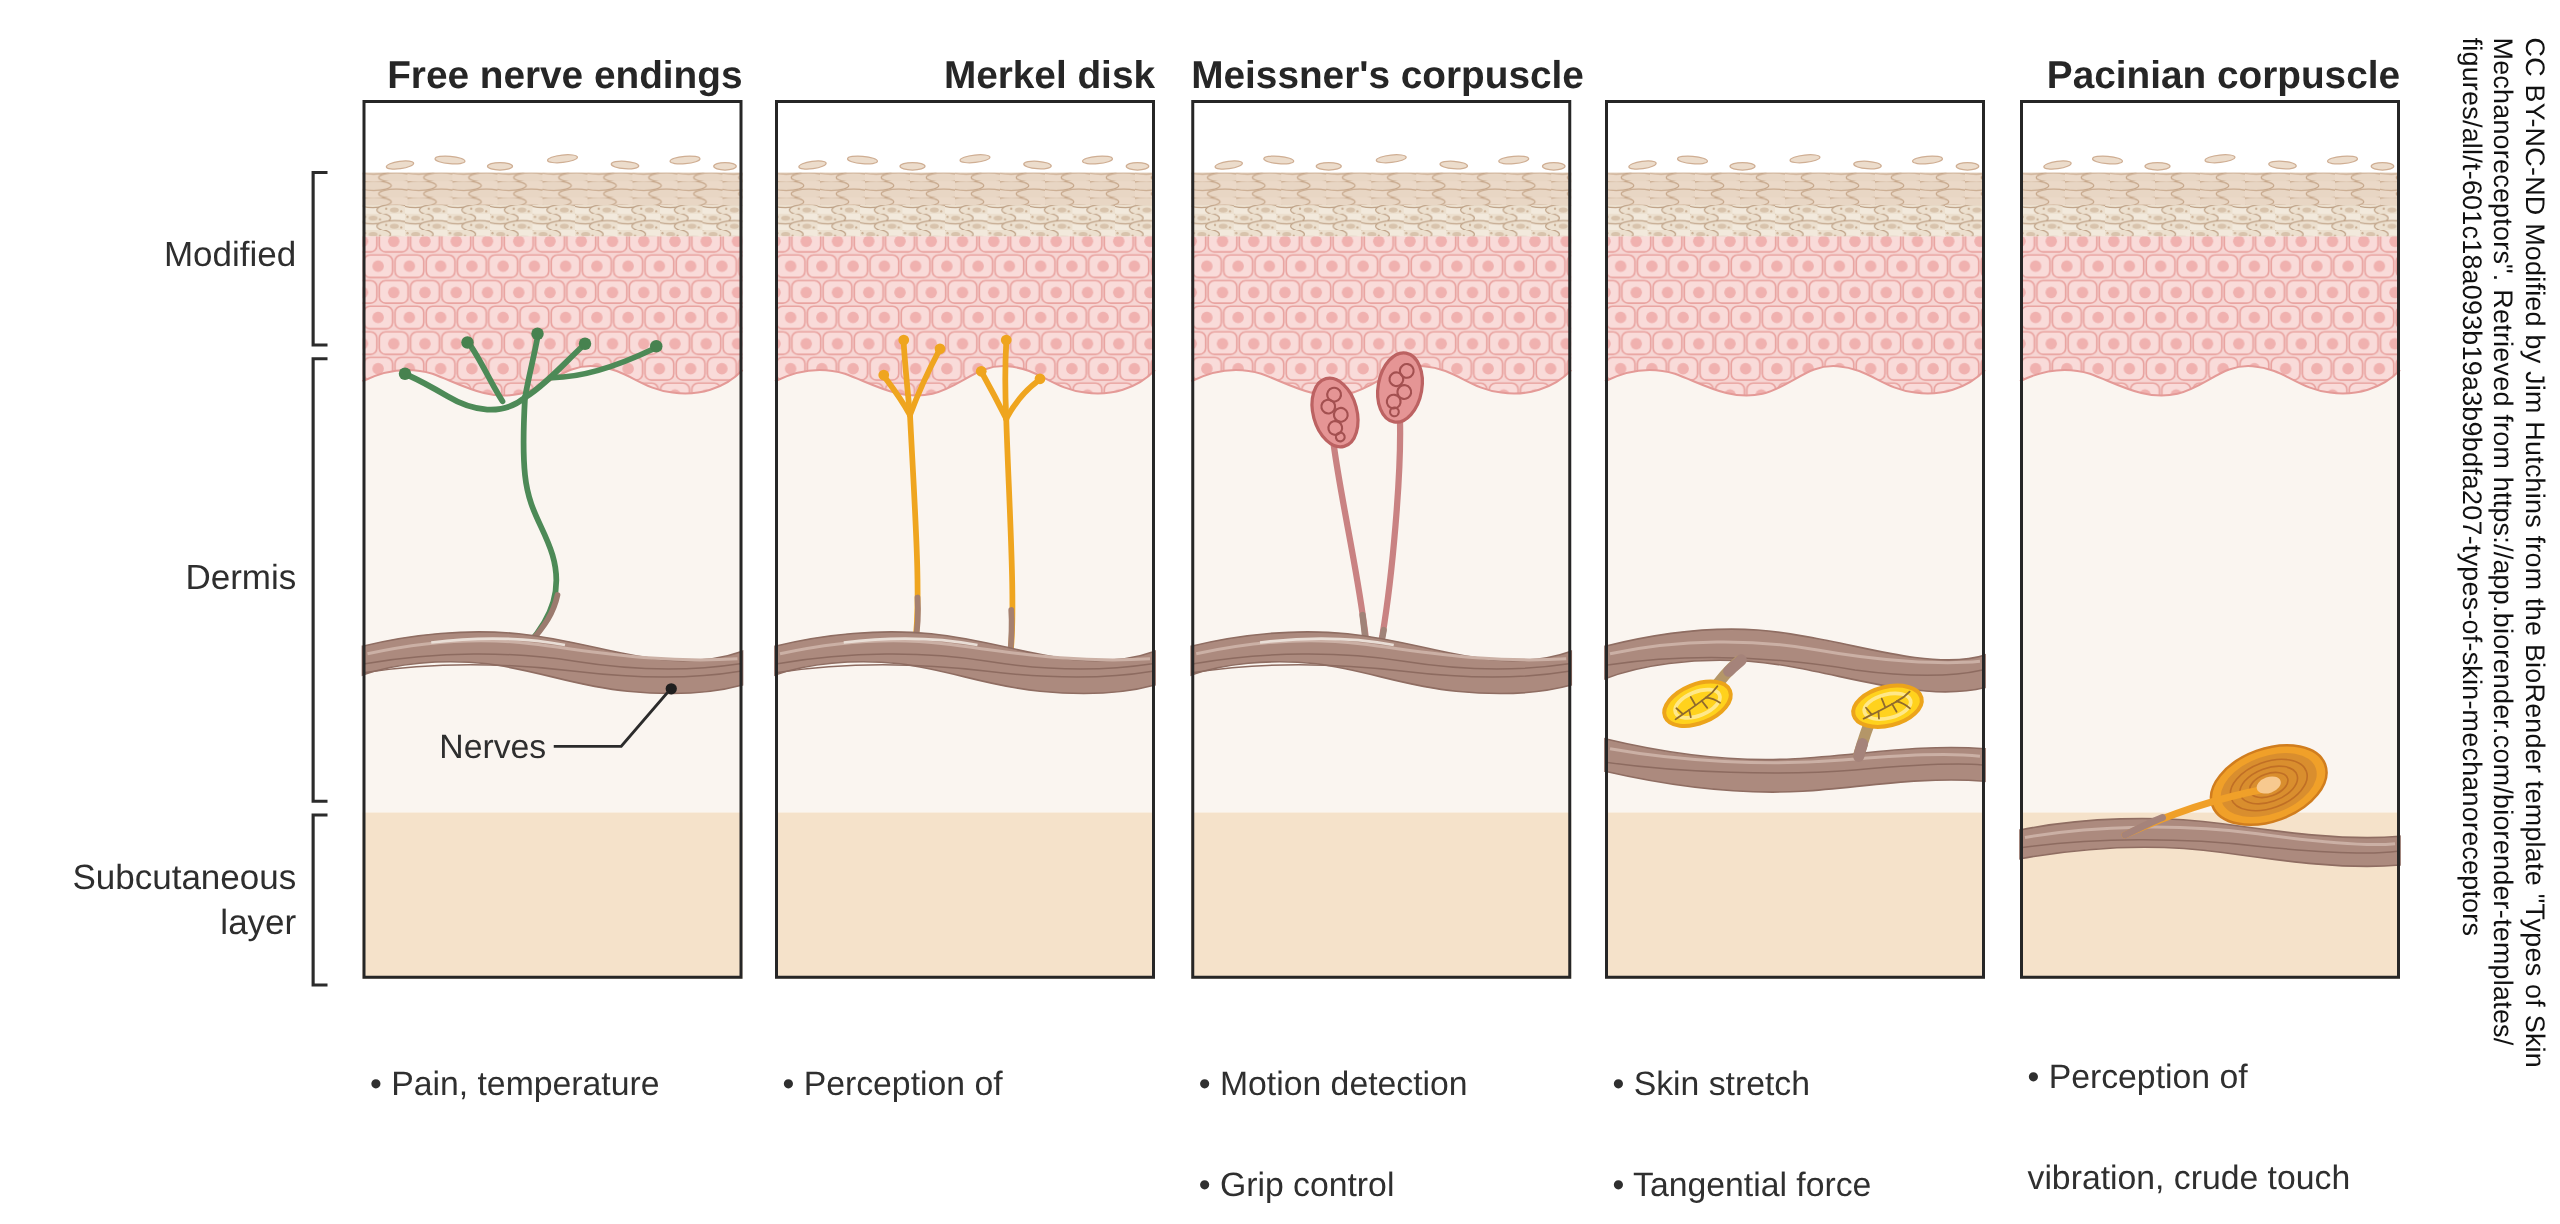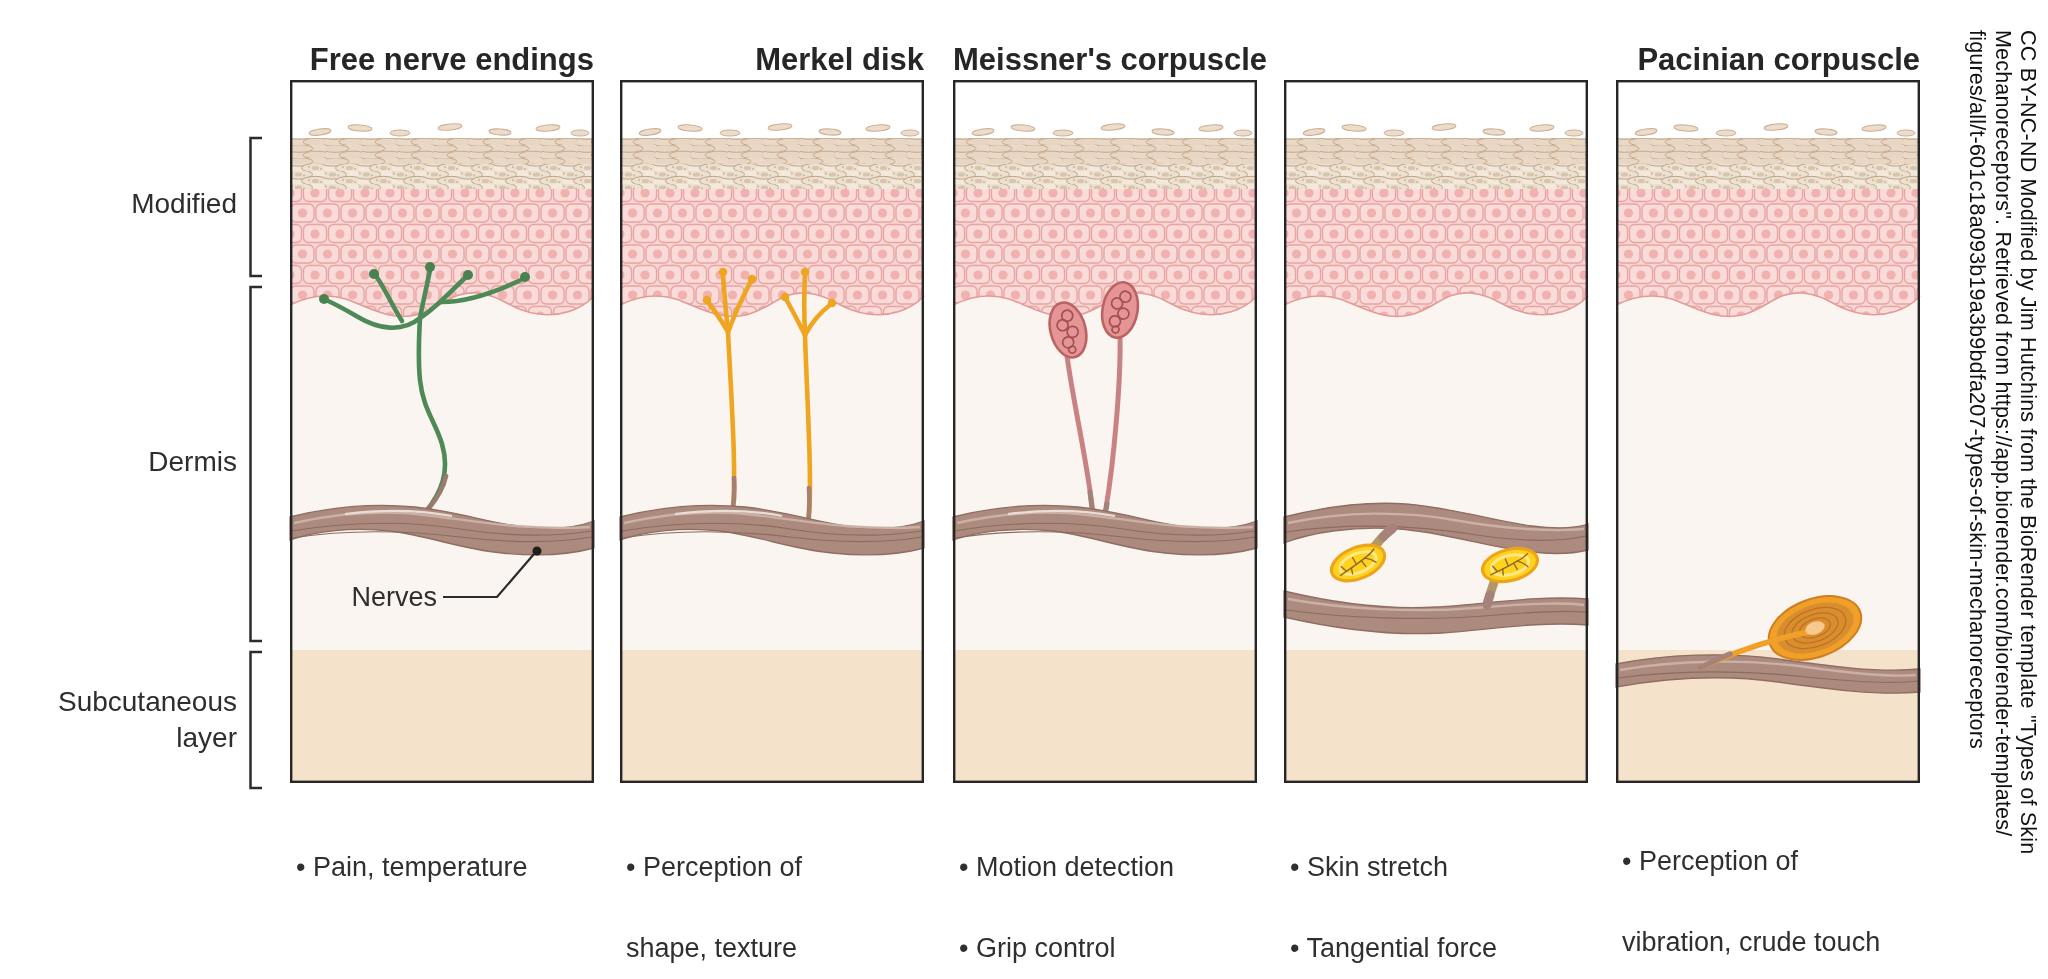--- a/index.html
+++ b/index.html
@@ -266,21 +266,20 @@
   <div class="layer-label lbl-dermis">Dermis</div>
   <div class="layer-label lbl-subq">Subcutaneous layer</div>
 
   <div class="nerves-label">Nerves</div>
 
   <div class="caption c1">
     <span class="cap-line">• Pain, temperature</span>
   </div>
   <div class="caption c2">
     <span class="cap-line">• Perception of</span>
-    <span class="cap-line">shape, texture</span>
   </div>
   <div class="caption c3">
     <span class="cap-line">• Motion detection</span>
     <span class="cap-line">• Grip control</span>
   </div>
   <div class="caption c4">
     <span class="cap-line">• Skin stretch</span>
     <span class="cap-line">• Tangential force</span>
   </div>
   <div class="caption c5">

